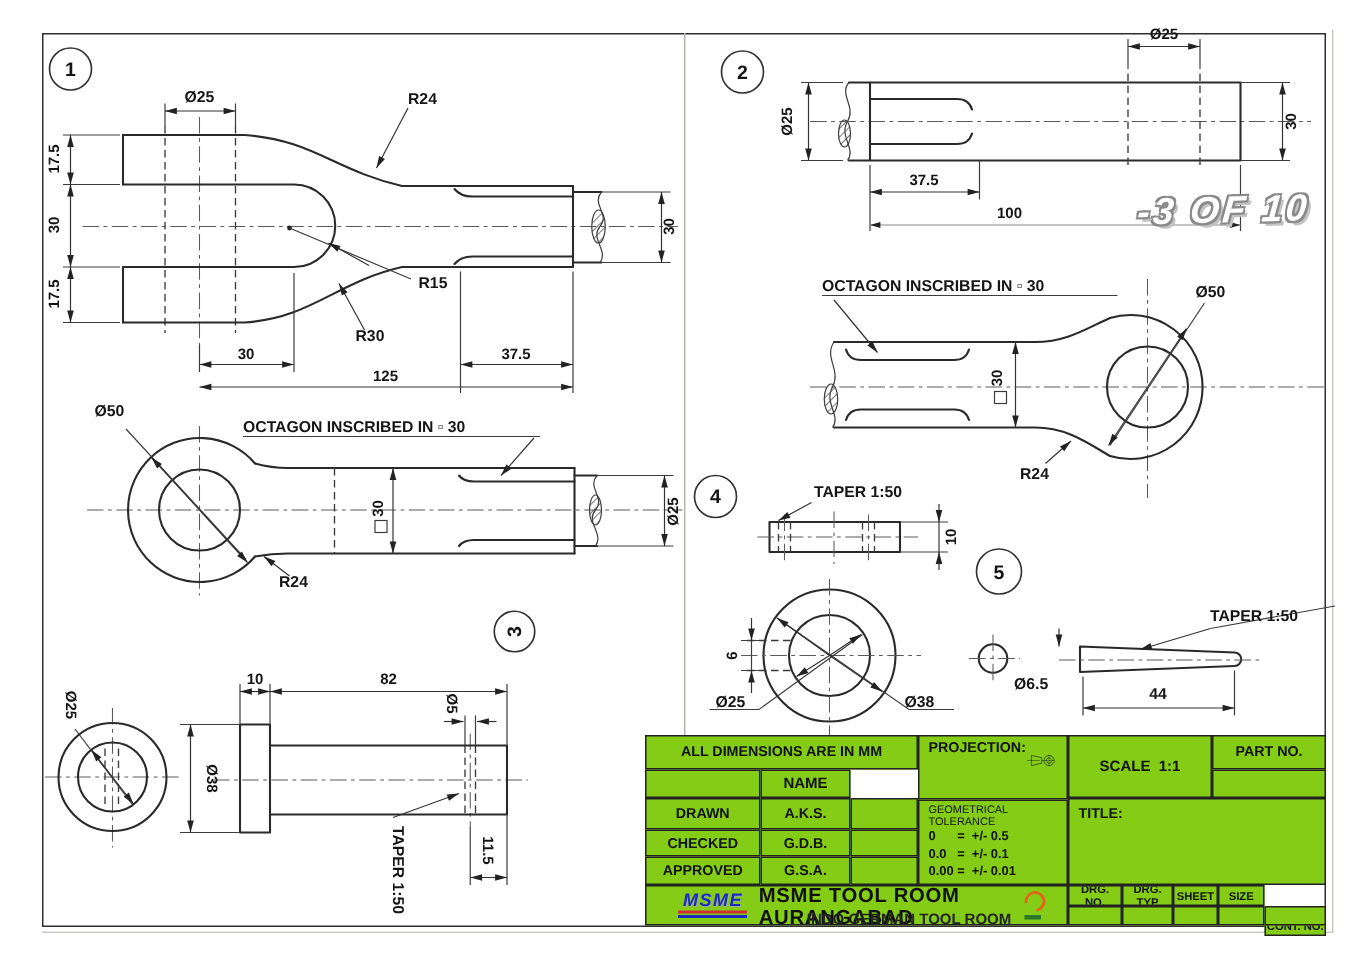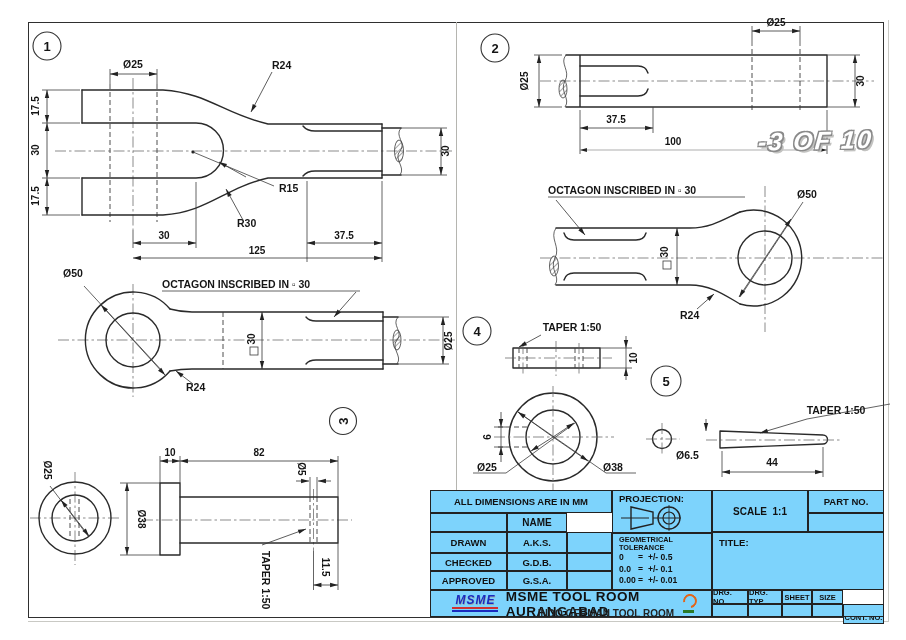--- a/index.html
+++ b/index.html
@@ -24,29 +24,29 @@
   .f{stroke:#8a8a8a;stroke-width:0.7;}
   .hz{stroke:#3c3c3c;stroke-width:0.8;fill:url(#hatch);}
   .bl{stroke:#333;stroke-width:1.1;fill:#fff;}
   
   .stamp{position:absolute;left:758px;top:126px;width:140px;height:38px;
     font:italic 900 25px "Liberation Sans",sans-serif;letter-spacing:2px;color:#ffffff;
     transform:skewX(-6deg) rotate(-1.5deg);white-space:nowrap;
     text-shadow:-1.4px -1.4px 0 #8a8a8a,1.4px -1.4px 0 #8a8a8a,-1.4px 1.4px 0 #8a8a8a,
                  1.4px 1.4px 0 #8a8a8a,3px 3px 0 #c2c2c0;}
   
-  .c{position:absolute;border:1.2px solid #222;box-sizing:border-box;background:#7dd3fc;
+  .c{position:absolute;border:1.2px solid #222;box-sizing:border-box;background:#84cc16;
      display:flex;align-items:center;justify-content:center;overflow:hidden;}
   .b9{font-weight:bold;font-size:9.5px;}
   .b10{font-weight:bold;font-size:10px;}
-  .b75{font-weight:bold;font-size:7.5px;}
+  .b75{font-weight:bold;font-size:7.5px;text-align:center;}
   .geo-cell{flex-direction:column;align-items:flex-start;justify-content:flex-start;padding:2px 0 0 6px;}
-  .geo-small{font-weight:bold;font-size:7.3px;line-height:8px;}
+  .geo-small{font-weight:normal;font-size:7.3px;line-height:8px;}
   .tol{font-weight:bold;font-size:8.6px;line-height:11.5px;white-space:pre;}
-  .proj-cell{flex-direction:column;align-items:flex-start;justify-content:flex-start;padding:2px 0 0 6px;}
+  .proj-cell{flex-direction:row;align-items:flex-start;justify-content:flex-start;padding:2px 0 0 6px;}
   .title-cell{align-items:flex-start;justify-content:flex-start;flex-direction:column;padding:4px 0 0 6px;}
   .title-big{width:100%;text-align:center;font-weight:bold;font-size:15px;letter-spacing:2px;margin-top:8px;}
   .org-cell{justify-content:flex-start;padding-left:18px;}
   .msme-logo{width:62px;height:22px;display:flex;flex-direction:column;align-items:center;justify-content:center;}
   .msme-txt{font-style:italic;font-weight:bold;font-size:12px;letter-spacing:1px;color:#1b2bbf;
             text-shadow:0.5px 0.5px 0 #9aa;line-height:11px;}
   .msme-bar1{width:46px;height:2px;background:#d03030;margin-top:1px;}
   .msme-bar2{width:46px;height:2px;background:#1b2bbf;margin-top:1px;}
   .org-main{font-weight:bold;font-size:13.5px;letter-spacing:0.5px;margin-left:4px;}
   .org-sub{position:absolute;left:80px;top:17px;width:190px;text-align:center;

